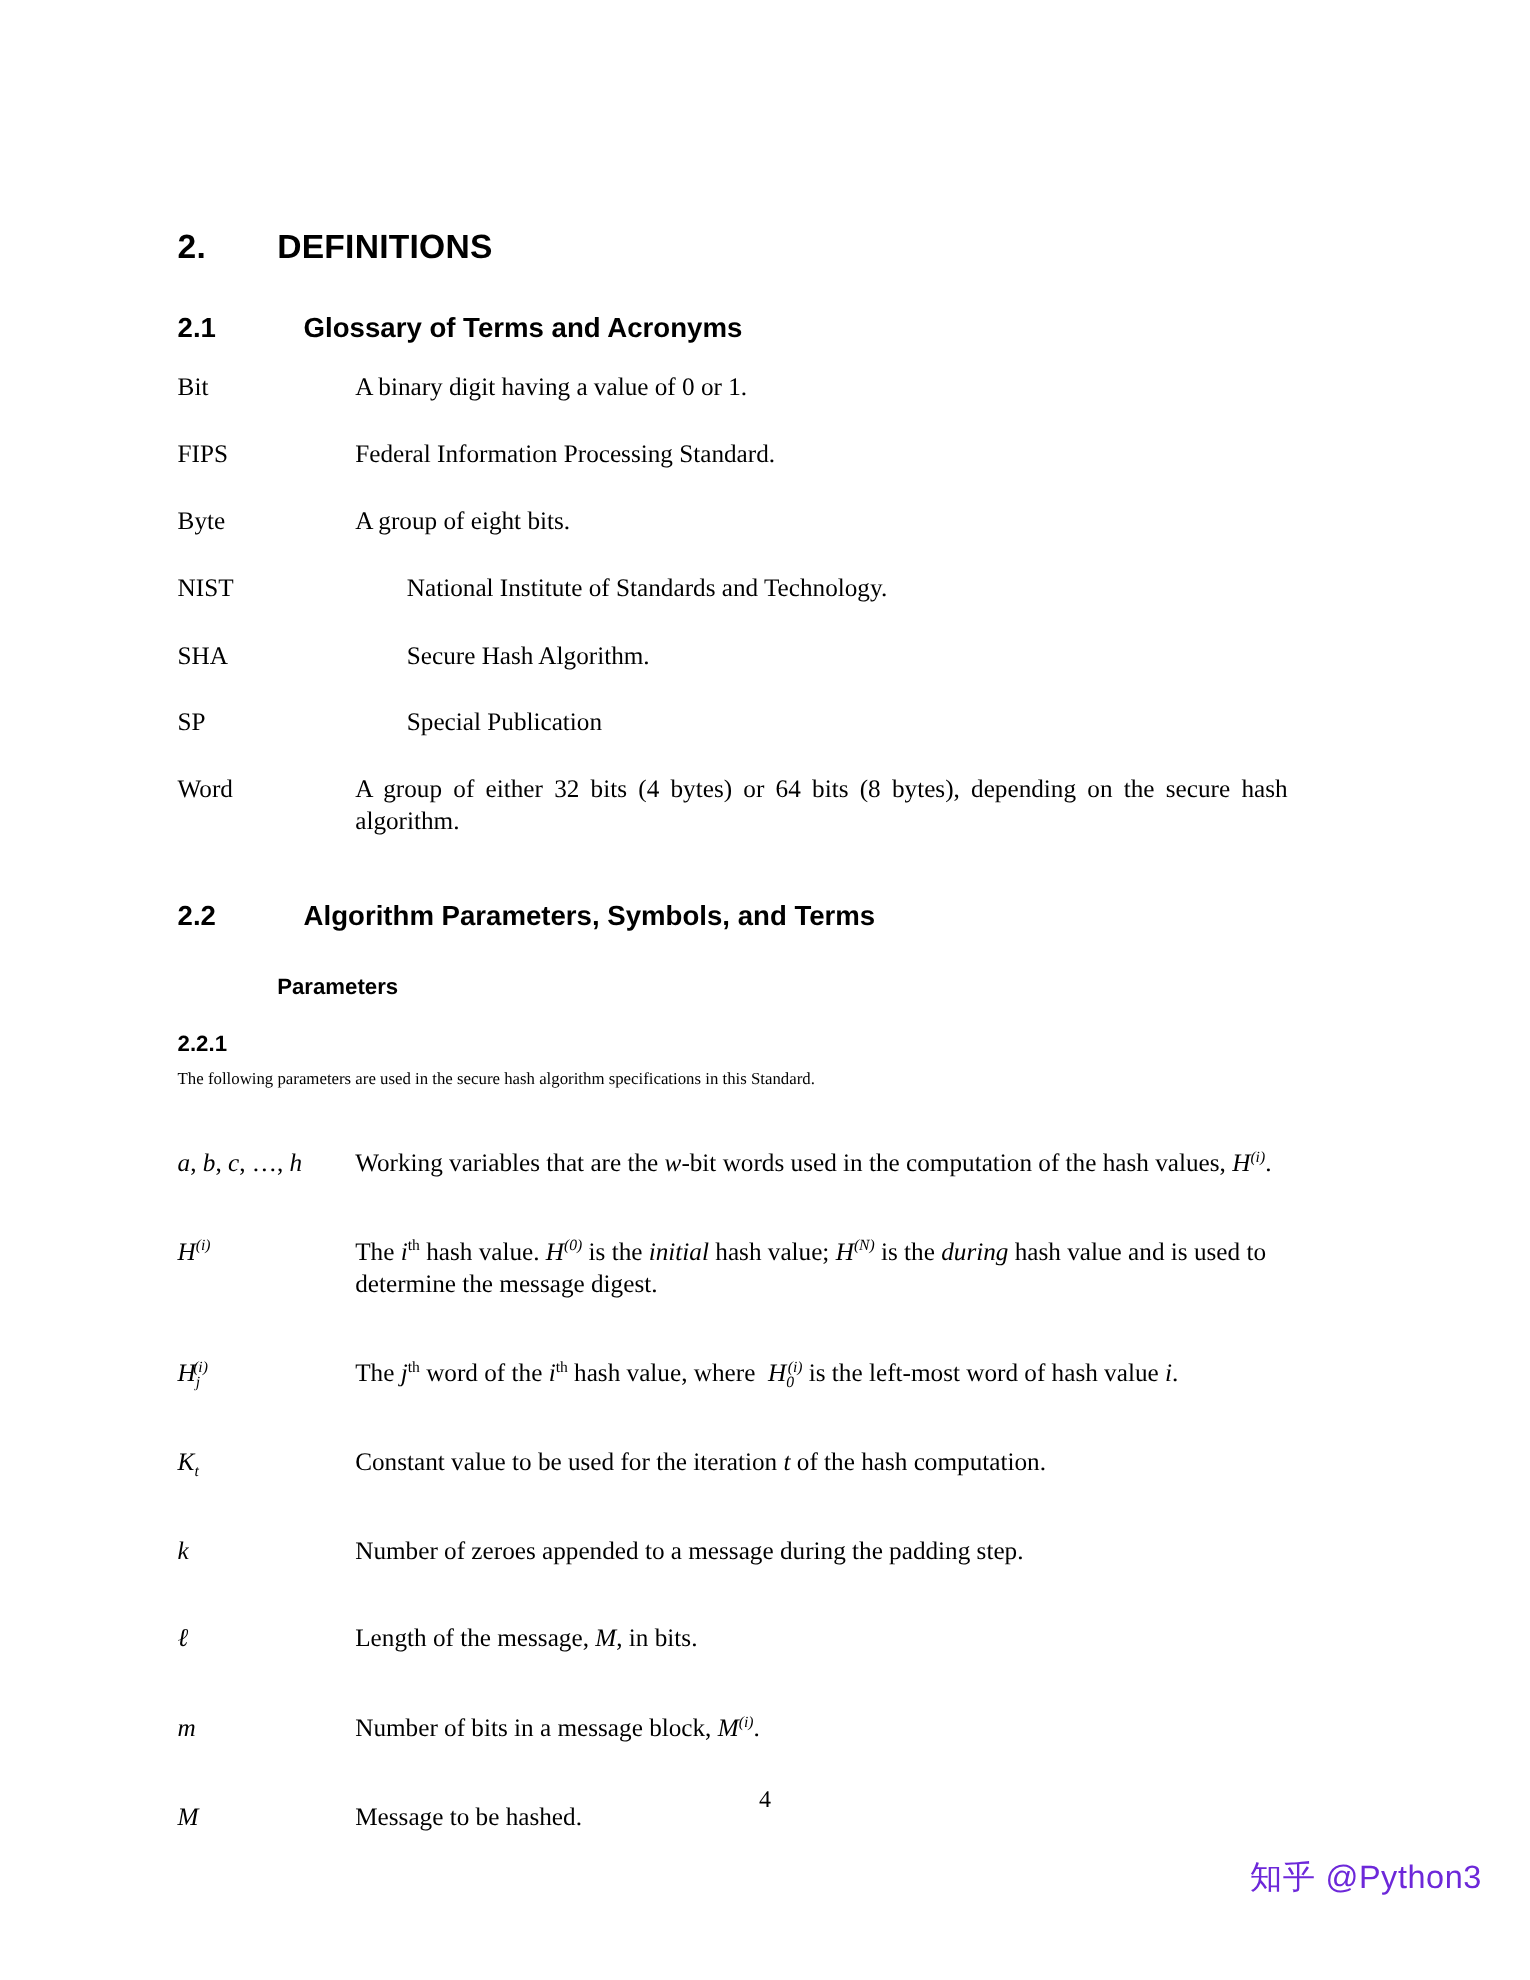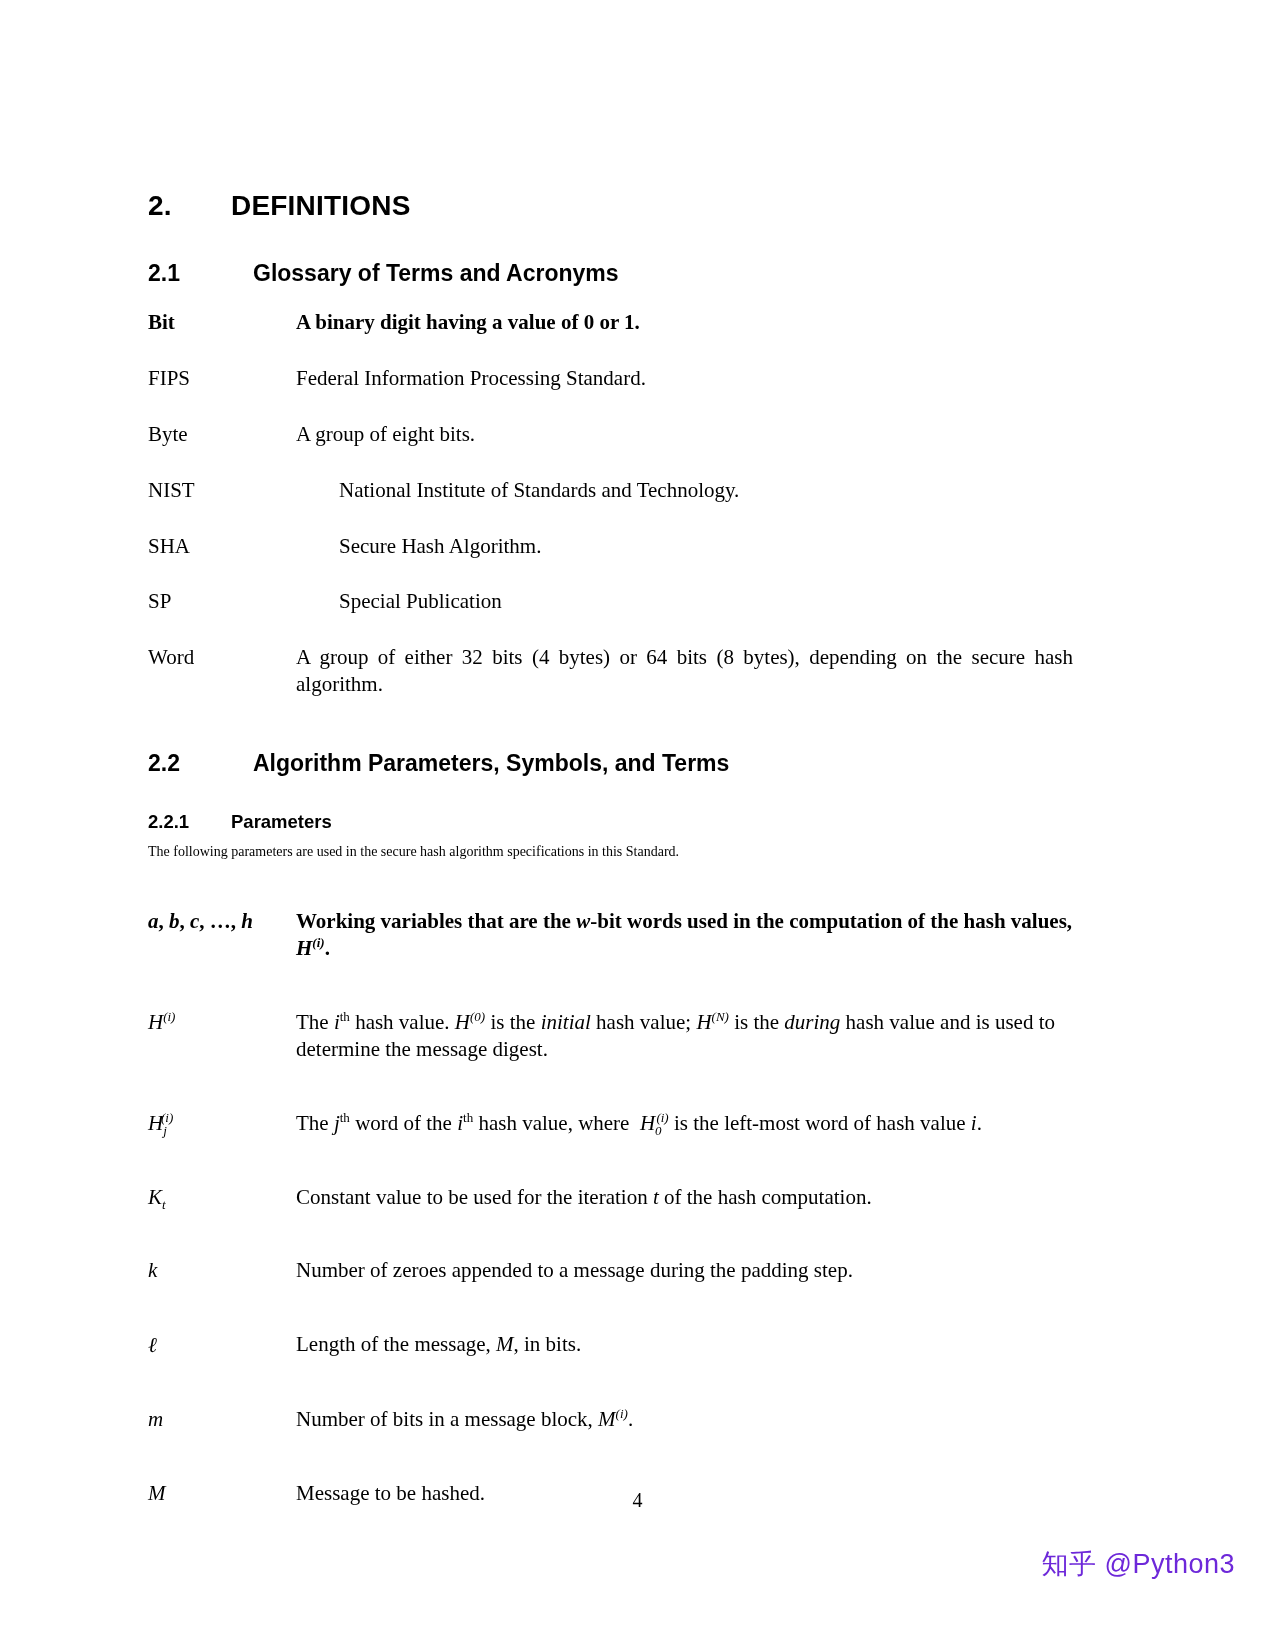--- a/index.html
+++ b/index.html
@@ -48,33 +48,33 @@
   .h2 .num { width: 83px; flex: 0 0 83px; }
 
   .h3 {
     font-family: "Liberation Sans", "DejaVu Sans", sans-serif;
     font-weight: bold;
     font-size: 18.5px;
     display: flex;
     margin-top: 34px;
     margin-bottom: 0;
   }
-  .h3 .num { width: 83px; flex: 0 0 83px; }
+  .h3 .num { width: 83px; flex: 0 0 83px; margin-top: 48px; }
 
   
   .glossary {
     margin-top: 22px;
   }
   .row {
     display: flex;
     font-size: 21px;
     line-height: 1.28;
     margin-top: 29px;
   }
-  .row:first-child { margin-top: 0; font-weight: bold; }
+  .row:first-child { margin-top: 0; }
   .row .term {
     flex: 0 0 148px;
     width: 148px;
     white-space: nowrap;
   }
   .row .desc {
     flex: 1 1 auto;
   }
   .row.indented .desc { padding-left: 6px; margin-left: 37px; }
   .row.justified .desc {

